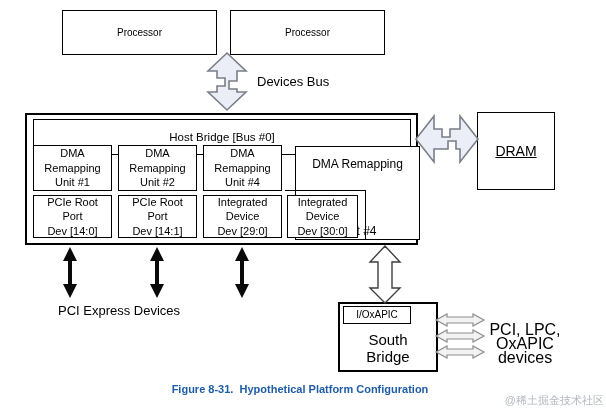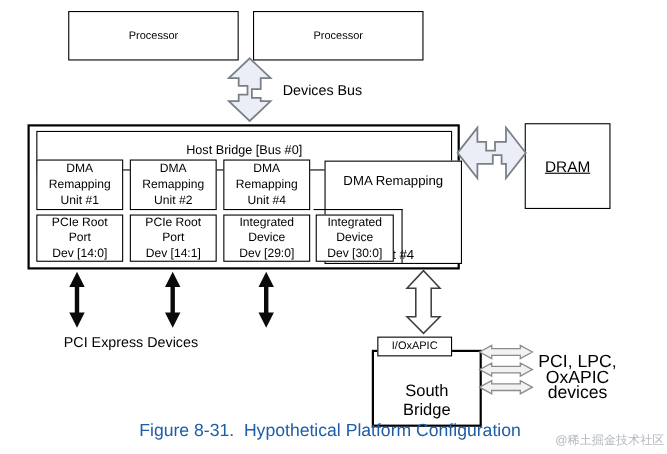--- a/index.html
+++ b/index.html
@@ -11,21 +11,21 @@
   .box{position:absolute;background:#fff;border:1.5px solid #000;box-sizing:border-box;
        display:flex;flex-direction:column;align-items:center;justify-content:center;
        text-align:center;line-height:14px;font-size:11px;}
   .thick{border-width:2px;}
   .lbl{position:absolute;white-space:nowrap;}
   #main-box{background:transparent;}
   #svg-overlay{position:absolute;left:0;top:0;pointer-events:none;}
   .proc{font-size:10px;}
   .threeline div{line-height:14.5px;}
   #caption{position:absolute;left:0;top:383px;width:600px;text-align:center;
-           font-weight:normal;font-size:16px;white-space:pre;}
+           font-weight:bold;font-size:11px;white-space:pre;}
   #watermark{position:absolute;right:2px;top:393px;font-size:11px;}
 </style>
 </head>
 <body>
 
 <div id="stage">
 
   <div class="box proc" style="left:62px;top:10px;width:155px;height:45px;">
     <div>Processor</div>
   </div>
@@ -85,21 +85,21 @@
     <div>Device</div>
     <div>Dev [30:0]</div>
   </div>
 
   <div class="box" style="left:477px;top:112px;width:78px;height:78px;font-size:14px;text-decoration:underline;">
     <div>DRAM</div>
   </div>
 
   <div class="lbl" style="left:58px;top:303px;width:200px;text-align:left;font-size:13px;">PCI Express Devices</div>
 
-  <div class="box thick" style="left:338px;top:302px;width:100px;height:70px;justify-content:flex-end;padding-bottom:5px;font-size:15px;line-height:17px;margin-top:16px;">
+  <div class="box thick" style="left:338px;top:302px;width:100px;height:70px;justify-content:flex-end;padding-bottom:5px;font-size:15px;line-height:17px;">
     <div>South</div>
     <div>Bridge</div>
   </div>
   <div class="box" style="left:343px;top:306px;width:68px;height:18px;font-size:10px;line-height:10px;">
     <div>I/OxAPIC</div>
   </div>
 
   <div class="lbl" style="left:480px;top:323px;width:90px;text-align:center;font-size:16px;line-height:14px;white-space:normal;">
     <div>PCI, LPC,</div>
     <div>OxAPIC devices</div>

